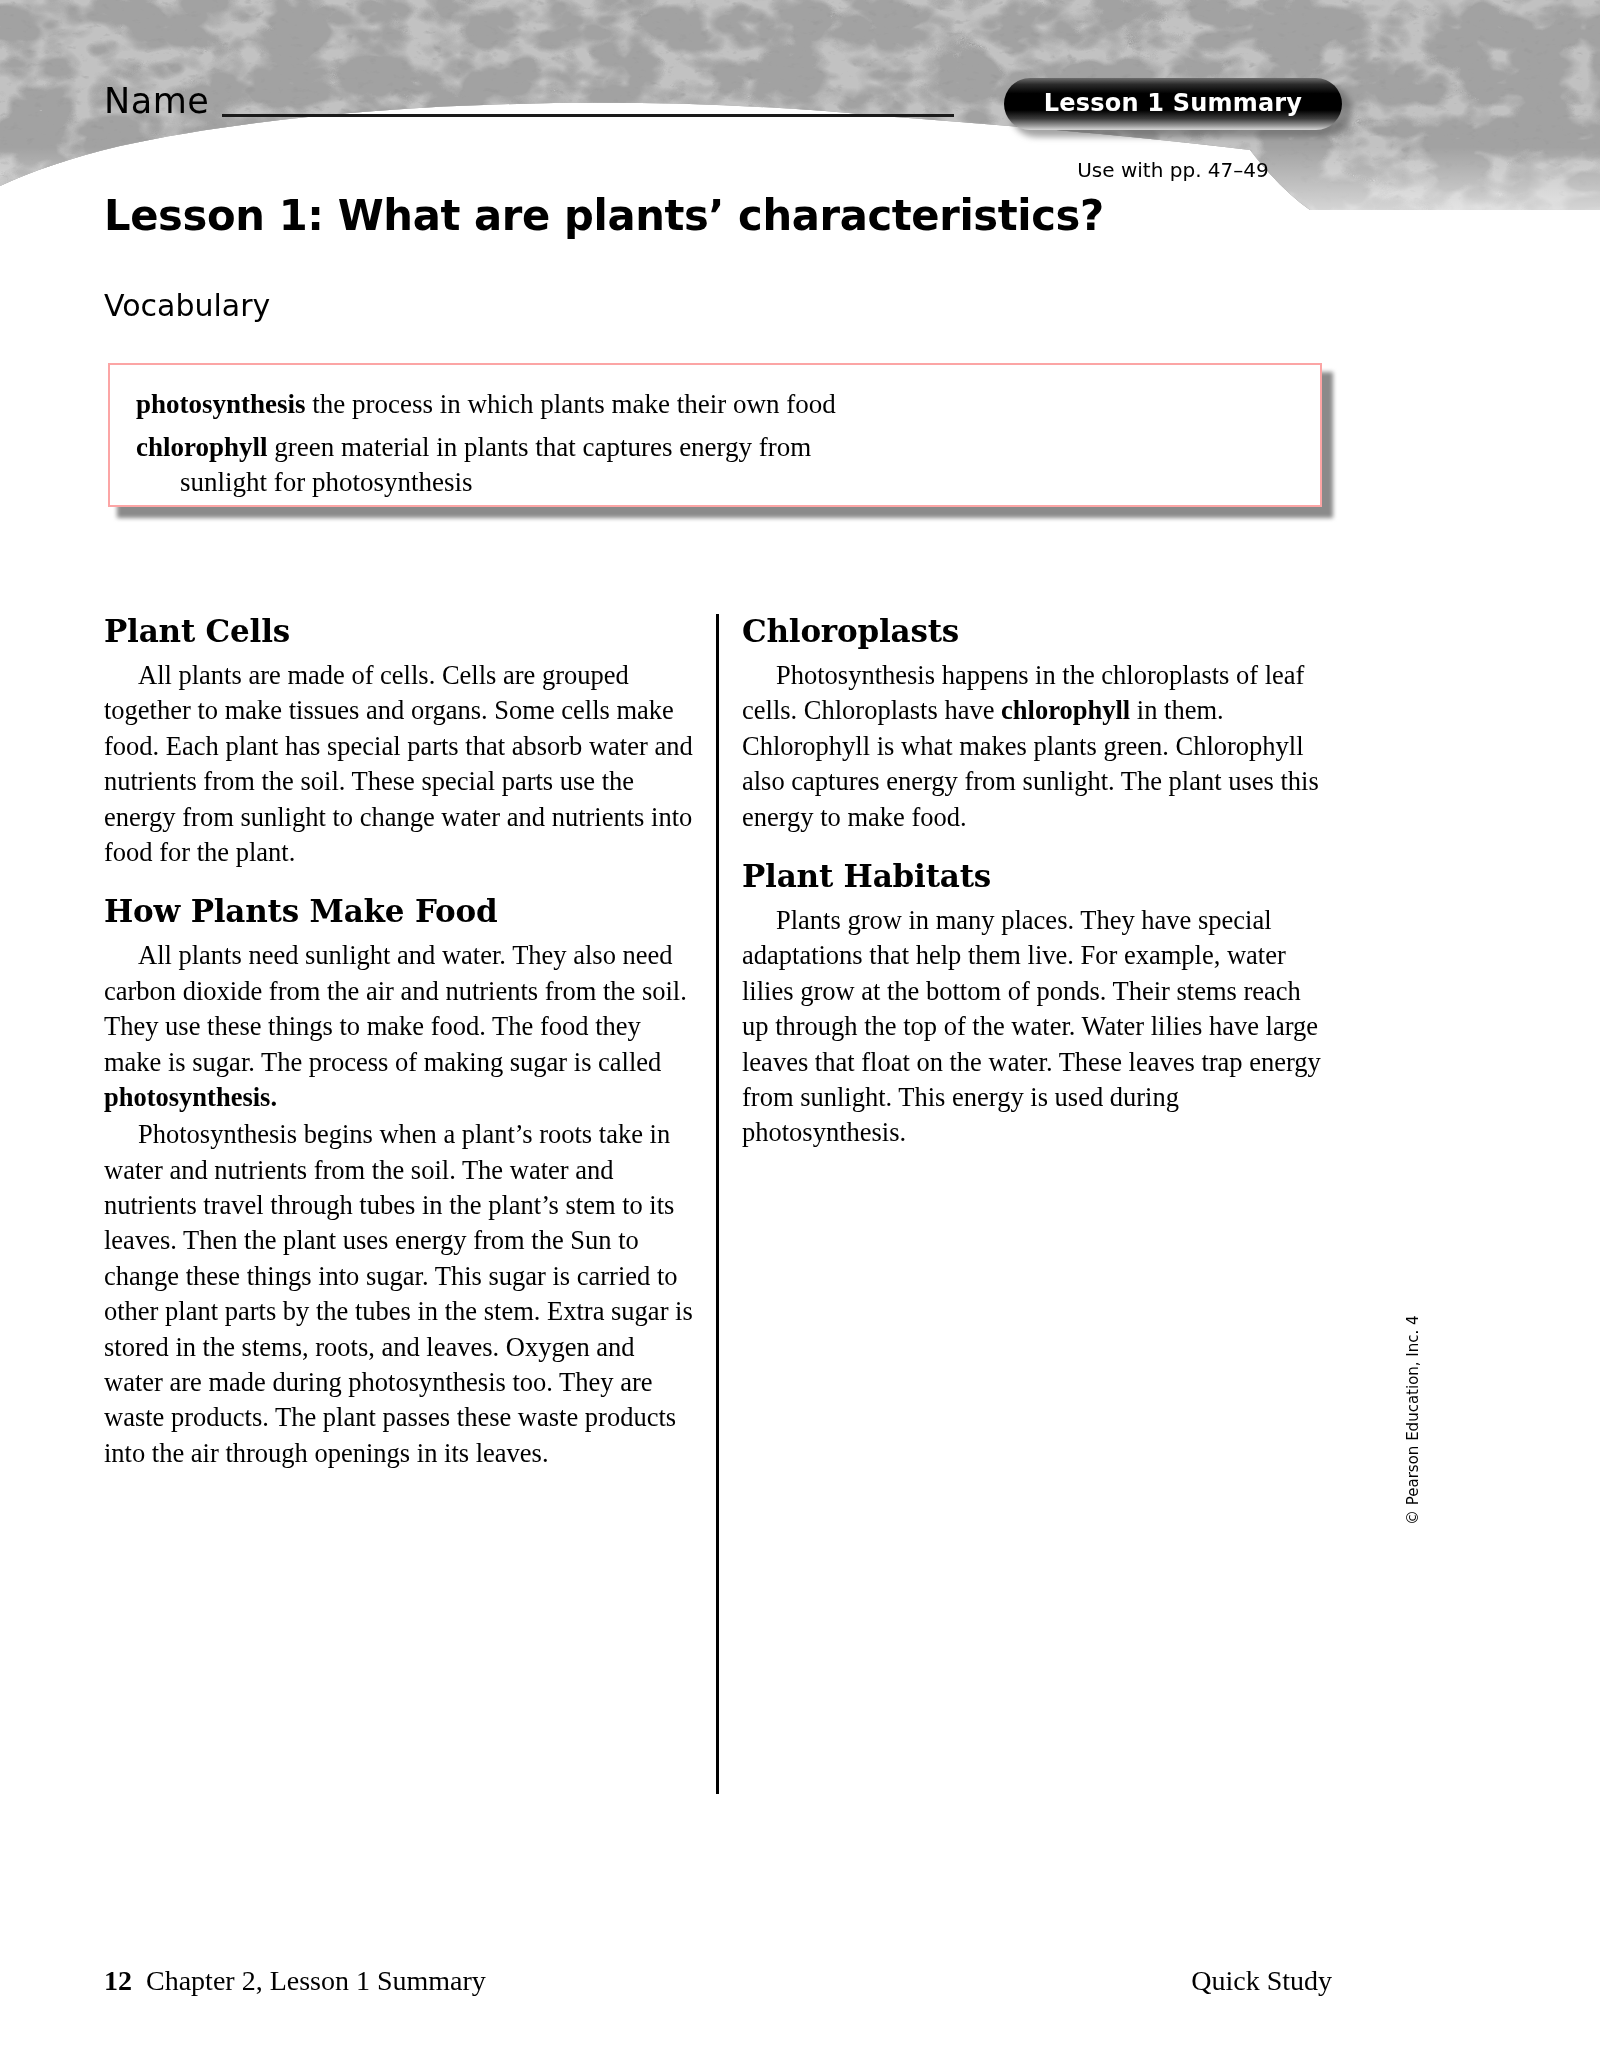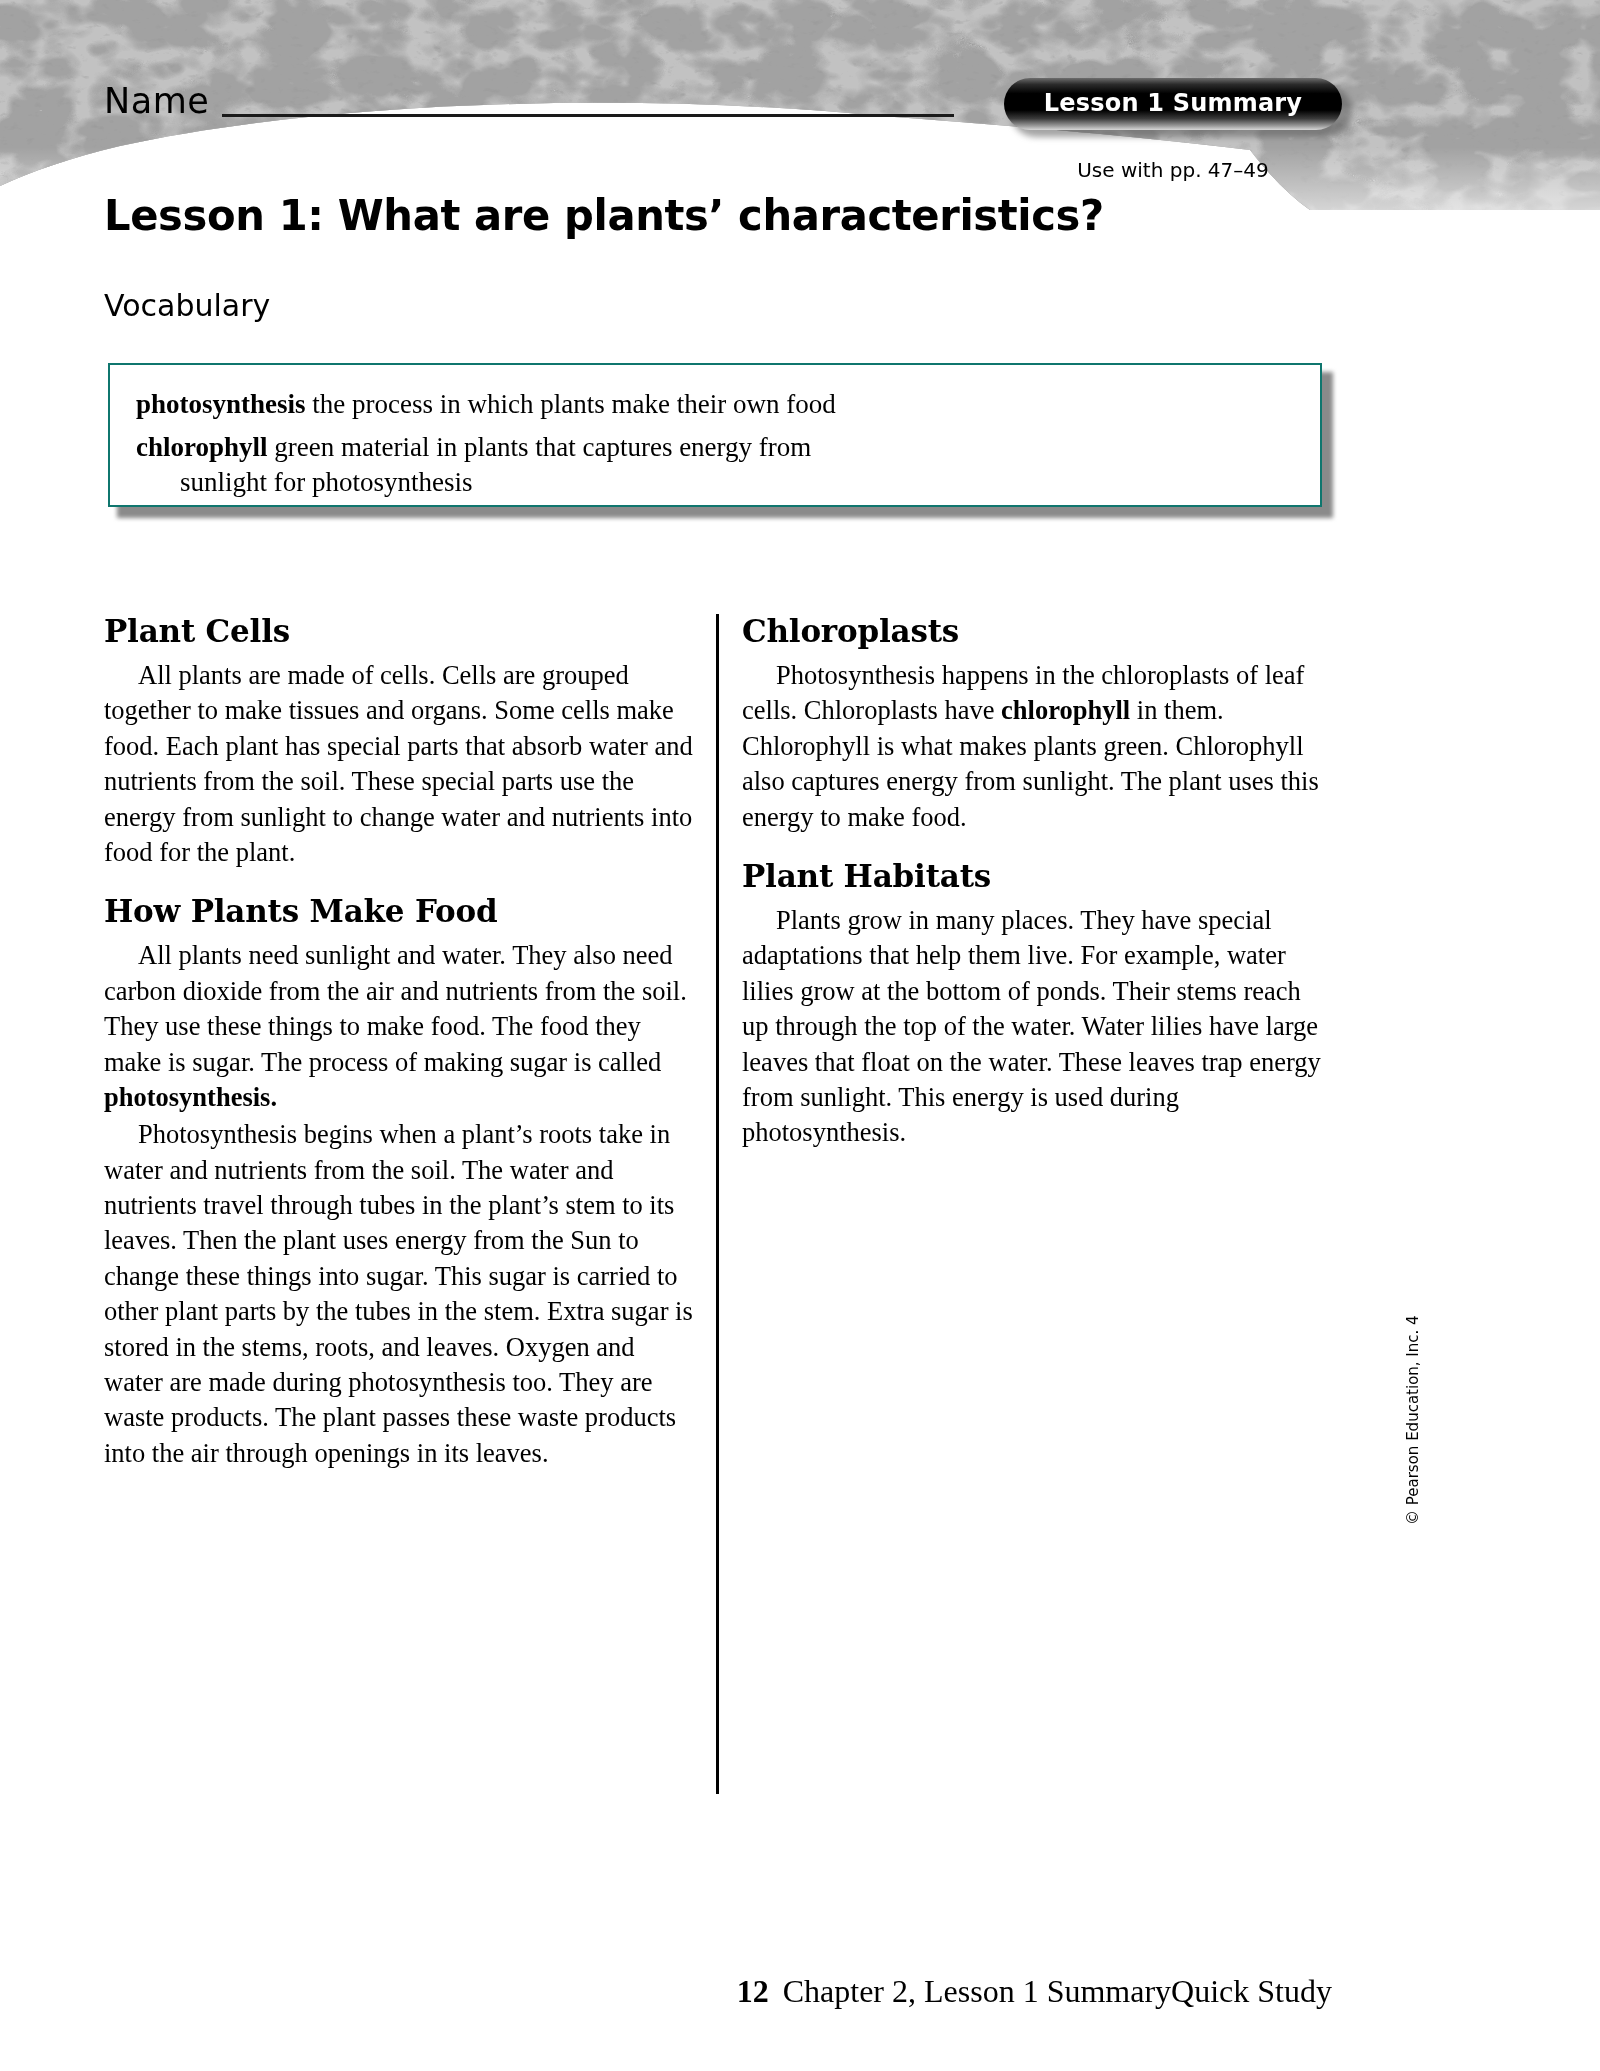--- a/index.html
+++ b/index.html
@@ -140,21 +140,21 @@
     left: 9px; top: 9px;
     width: 1216px; height: 146px;
     background: #8a8a8a;
     filter: blur(2px);
   }
   .vocab-box {
     position: absolute;
     left: 0; top: 0;
     width: 1214px;
     height: 144px;
-    border: 2px solid #0f766e;
+    border: 2px solid #fca5a5;
     background: #ffffff;
     box-sizing: border-box;
     padding: 22px 10px 0 26px;
   }
   .vocab-entry {
     font-size: 27px;
     line-height: 1.30;
     margin-bottom: 8px;
   }
   .vocab-entry .term {
@@ -212,24 +212,23 @@
     transform-origin: left top;
   }
 
   
   .footer {
     position: absolute;
     left: 104px;
     top: 1965px;
     width: 1228px;
     display: flex;
-    justify-content: flex-end;
+    justify-content: space-between;
     align-items: baseline;
-    font-size: 32px;
-    margin-top: 8px;
+    font-size: 28px;
   }
   .footer-left { display: flex; align-items: baseline; }
   .footer-page { font-weight: bold; margin-right: 14px; }
 </style>
 </head>
 <body>
 
 <div class="leaf-banner">
   <svg class="leaf-texture" viewBox="0 0 1600 210" preserveAspectRatio="none">
     <defs>

